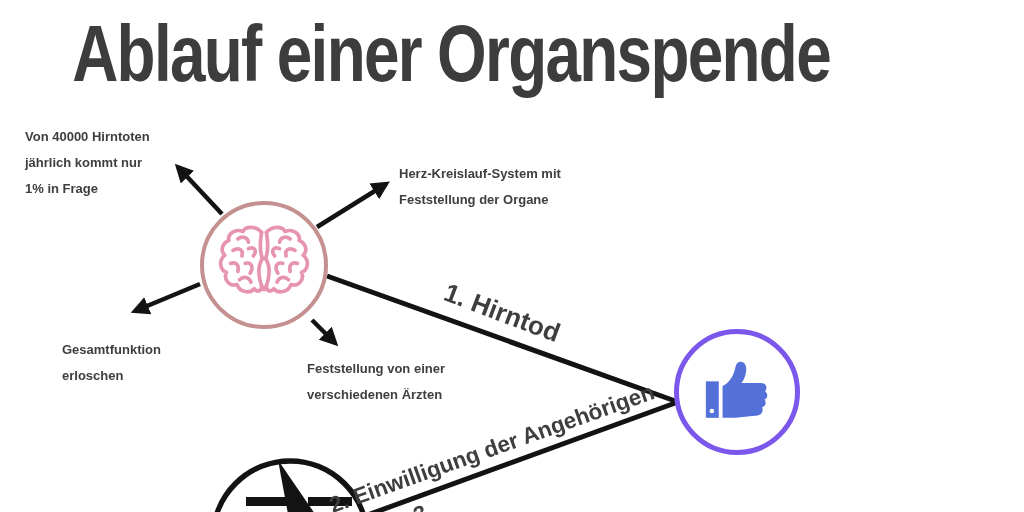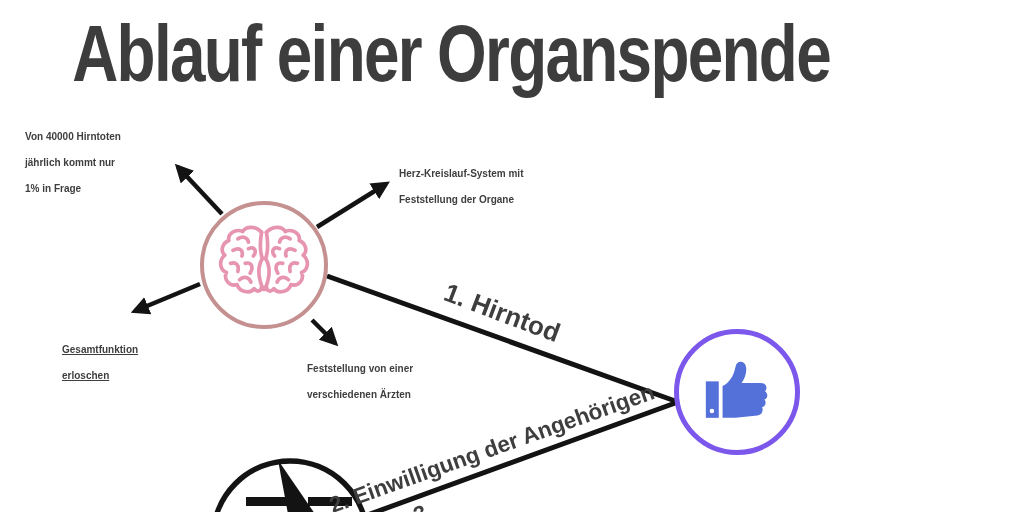--- a/index.html
+++ b/index.html
@@ -29,21 +29,21 @@
     color:var(--title-text);
     letter-spacing:-2px;
     transform:scale(0.84,1.04);
     transform-origin:center top;
     white-space:nowrap;
     margin:0;
   }
   .overlay{position:absolute;left:0;top:0;z-index:1;}
   .note{
     position:absolute;
-    font-size:10px;
+    font-size:13px;
     font-weight:600;
     color:var(--body-text);
     line-height:26px;
     white-space:pre-line;
     z-index:3;
   }
   .step-label{
     position:absolute;
     font-weight:600;
     color:var(--body-text);
@@ -120,21 +120,21 @@
       <rect class="clock-solid" x="246" y="497" width="41" height="9"></rect>
       <rect class="clock-solid" x="308" y="497" width="44" height="9"></rect>
     </g>
   </svg>
 
   <div class="note" style="left:25px;top:124px;">Von 40000 Hirntoten
 jährlich kommt nur
 1% in Frage</div>
   <div class="note" style="left:399px;top:161px;">Herz-Kreislauf-System mit
 Feststellung der Organe</div>
-  <div class="note" style="left:62px;top:337px;text-decoration:underline;">Gesamtfunktion
+  <div class="note" style="left:62px;top:337px;">Gesamtfunktion
 erloschen</div>
   <div class="note" style="left:307px;top:356px;">Feststellung von einer
 verschiedenen Ärzten</div>
 
   <div class="step-label step1">1. Hirntod</div>
   <div class="step-label step2">2. Einwilligung der Angehörigen</div>
   <div class="step-label step3">3.</div>
 
   <div class="icon-circle brain-circle">
     <svg width="98" height="98" viewBox="0 0 120 120">

